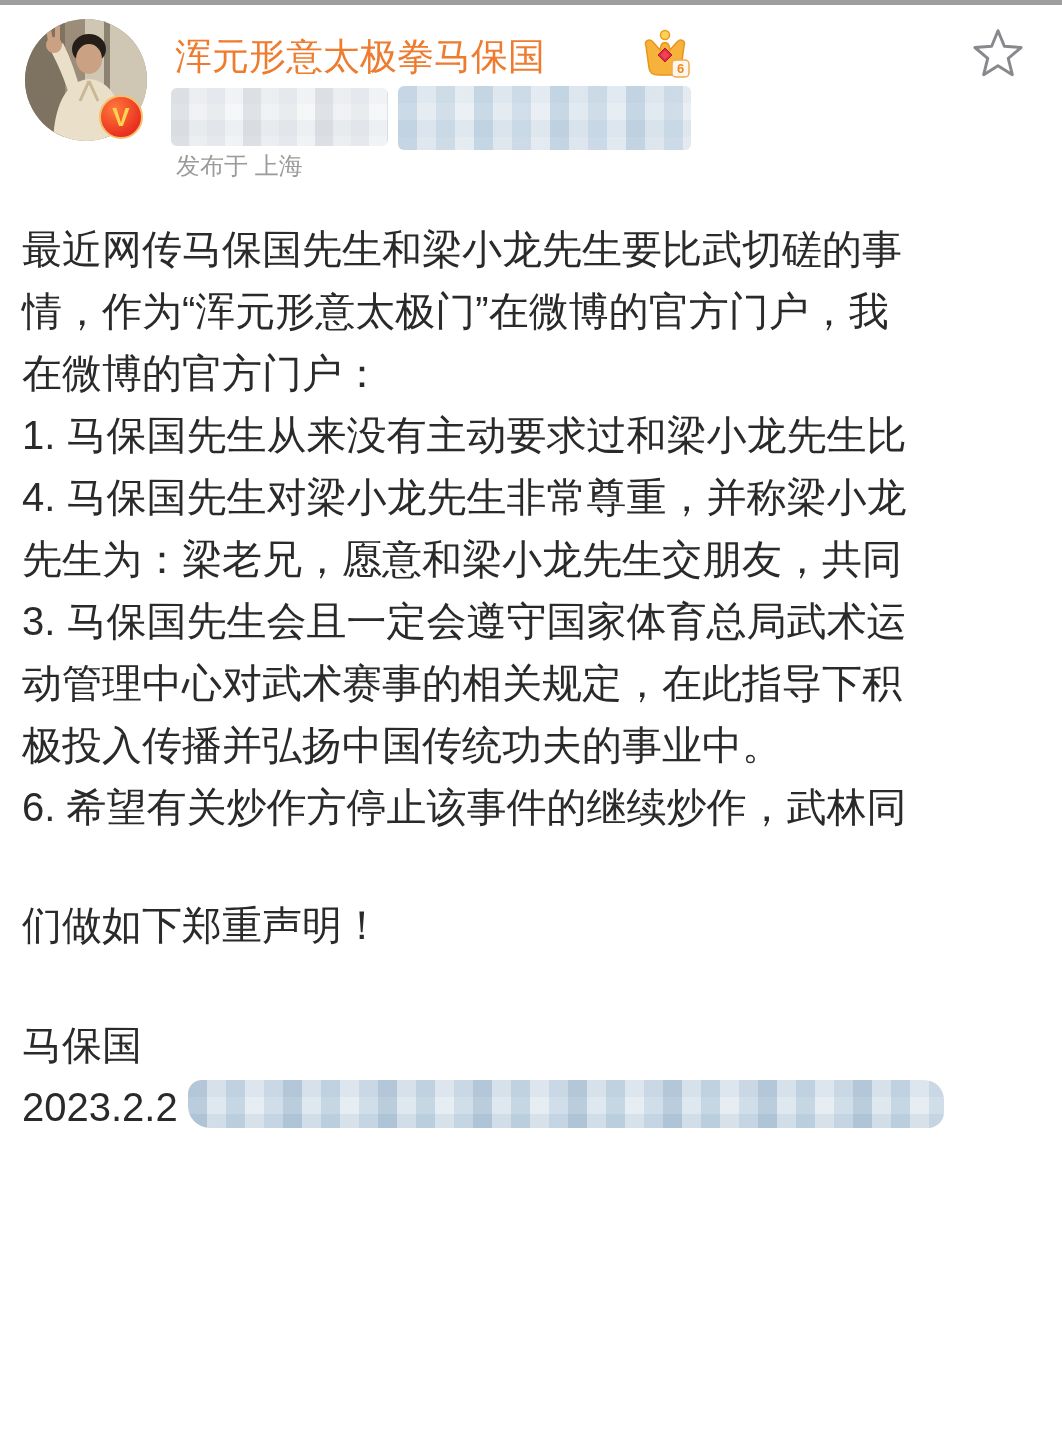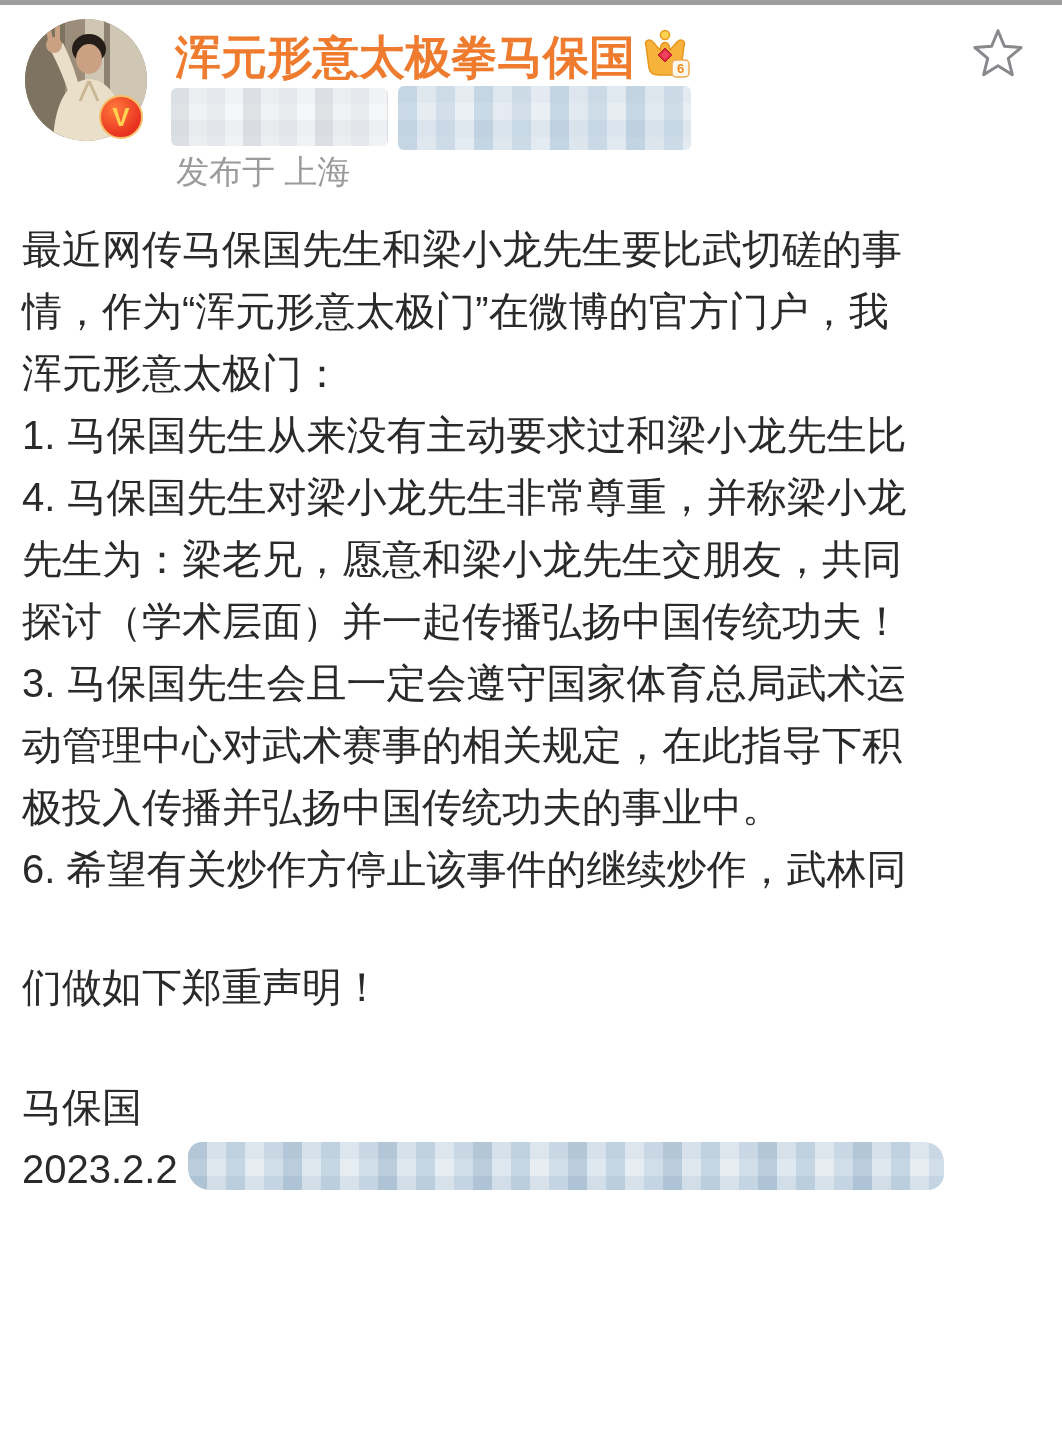--- a/index.html
+++ b/index.html
@@ -13,30 +13,30 @@
   .avatar-wrap{position:absolute;left:25px;top:19px;width:122px;height:122px;cursor:pointer;}
   .avatar-wrap svg{display:block;width:122px;height:122px;}
   .v-badge{
     position:absolute;left:74px;top:76px;width:44px;height:44px;border-radius:50%;
     background:radial-gradient(circle at 35% 30%, #ff7a3c, #e8301f 72%);
     border:2px solid #f6c06a;box-sizing:border-box;
     display:flex;align-items:center;justify-content:center;
     color:#ffd24f;font-weight:bold;font-size:26px;line-height:1;
   }
   .username{
-    position:absolute;left:175px;top:30px;font-size:46px;font-weight:700;
+    position:absolute;left:175px;top:30px;font-size:37px;font-weight:400;
     color:#ee7b2e;white-space:nowrap;cursor:pointer;line-height:54px;
   }
   .vip-badge{position:absolute;left:638px;top:28px;width:54px;height:54px;cursor:pointer;}
   .fav-btn{
     position:absolute;left:963px;top:20px;width:70px;height:70px;border:none;background:transparent;
     display:flex;align-items:center;justify-content:center;cursor:pointer;padding:0;
   }
   .posted-from{
-    position:absolute;left:176px;top:150px;font-size:33px;color:#9b9b9b;white-space:nowrap;
+    position:absolute;left:176px;top:150px;font-size:24px;color:#9b9b9b;white-space:nowrap;
   }
 
   
   .mosaic{position:absolute;}
   .mosaic-gray{
     border-radius:6px;
     background-image:
       repeating-linear-gradient(90deg, rgba(205,209,214,.55) 0 18px, rgba(232,235,238,.45) 18px 36px, rgba(219,223,228,.5) 36px 54px, rgba(243,245,247,.45) 54px 72px),
       repeating-linear-gradient(180deg, #eef0f3 0 16px, #f6f7f9 16px 32px, #e8ebee 32px 48px);
   }
@@ -119,25 +119,24 @@
 
   <button class="fav-btn">
     <svg width="54" height="54" viewBox="0 0 100 100">
       <polygon points="50,5 61.8,33.8 92.8,36.1 69,56.2 76.5,86.4 50,70 23.5,86.4 31,56.2 7.2,36.1 38.2,33.8" fill="none" stroke="#87898c" stroke-width="5.5" stroke-linejoin="round"></polygon>
     </svg>
   </button>
 
   <div class="post-body">
     <div class="post-line">最近网传马保国先生和梁小龙先生要比武切磋的事</div>
     <div class="post-line">情，作为“浑元形意太极门”在微博的官方门户，我</div>
-    <div class="post-line">浑元形意太极门：</div>
+    <div class="post-line">在微博的官方门户：</div>
     <div class="post-line">1. 马保国先生从来没有主动要求过和梁小龙先生比</div>
     <div class="post-line">4. 马保国先生对梁小龙先生非常尊重，并称梁小龙</div>
     <div class="post-line">先生为：梁老兄，愿意和梁小龙先生交朋友，共同</div>
-    <div class="post-line">探讨（学术层面）并一起传播弘扬中国传统功夫！</div>
     <div class="post-line">3. 马保国先生会且一定会遵守国家体育总局武术运</div>
     <div class="post-line">动管理中心对武术赛事的相关规定，在此指导下积</div>
     <div class="post-line">极投入传播并弘扬中国传统功夫的事业中。</div>
     <div class="post-line">6. 希望有关炒作方停止该事件的继续炒作，武林同</div>
     <div class="spacer-1"></div>
     <div class="post-line">们做如下郑重声明！</div>
     <div class="spacer-2"></div>
     <div class="post-line">马保国</div>
     <div class="date-row">
       <span class="post-line">2023.2.2</span>

